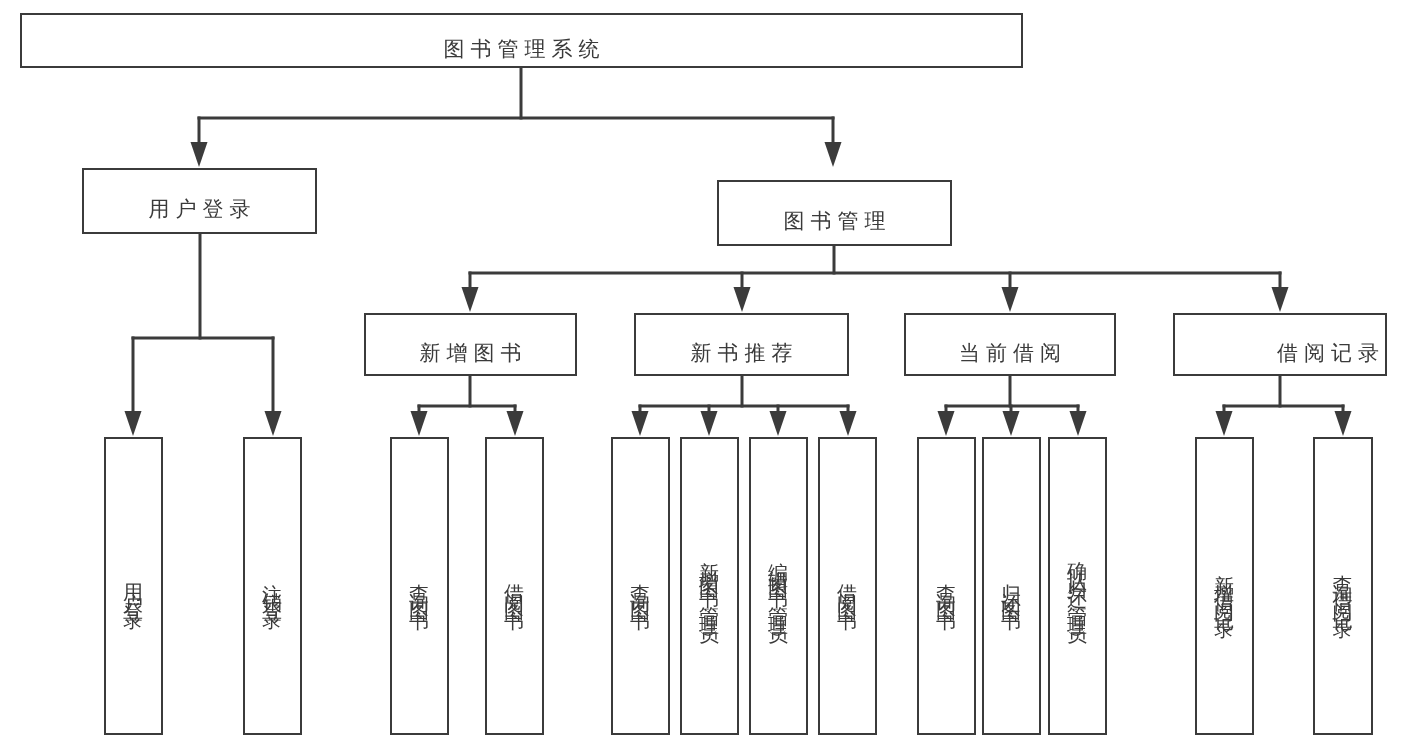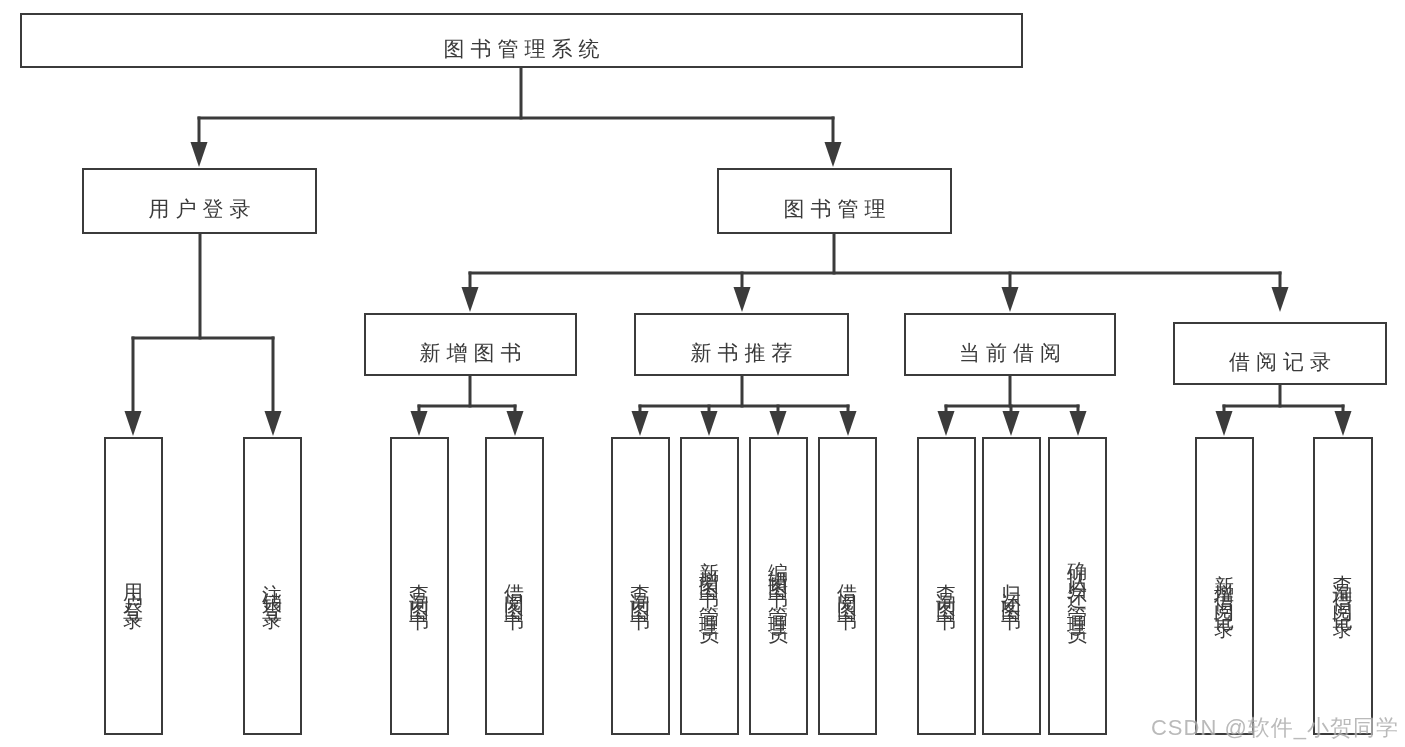--- a/index.html
+++ b/index.html
@@ -118,33 +118,33 @@
       <line x1="1343" y1="406" x2="1343" y2="417" stroke="#3b3b3b" stroke-width="3" stroke-linecap="square"></line>
       <polygon points="1334.5,411 1351.5,411 1343,436" fill="#3b3b3b"></polygon>
     </svg>
   <div id="nodes">
       <div class="node h" style="left: 20px; top: 13px; width: 1003px; height: 55px;">
         <span class="label">图书管理系统</span>
       </div>
       <div class="node h" style="left: 82px; top: 168px; width: 235px; height: 66px;">
         <span class="label">用户登录</span>
       </div>
-      <div class="node h" style="left: 717px; top: 168px; width: 235px; height: 66px;">
+      <div class="node h" style="left: 717px; top: 180px; width: 235px; height: 66px;">
         <span class="label">图书管理</span>
       </div>
       <div class="node h" style="left: 364px; top: 313px; width: 213px; height: 63px;">
         <span class="label">新增图书</span>
       </div>
       <div class="node h" style="left: 634px; top: 313px; width: 215px; height: 63px;">
         <span class="label">新书推荐</span>
       </div>
       <div class="node h" style="left: 904px; top: 313px; width: 212px; height: 63px; text-align: center;">
         <span class="label">当前借阅</span>
       </div>
-      <div class="node h" style="left: 1173px; top: 322px; width: 214px; height: 63px;">
+      <div class="node h" style="left: 1173px; top: 313px; width: 214px; height: 63px; justify-content: flex-end;">
         <span class="label">借阅记录</span>
       </div>
       <div class="node v" style="left: 104px; top: 437px; width: 59px; height: 298px;">
         <span class="label">用户登录</span>
       </div>
       <div class="node v" style="left: 243px; top: 437px; width: 59px; height: 298px;">
         <span class="label">注销登录</span>
       </div>
       <div class="node v" style="left: 390px; top: 437px; width: 59px; height: 298px;">
         <span class="label">查询图书</span>
@@ -173,14 +173,13 @@
       <div class="node v" style="left: 1048px; top: 437px; width: 59px; height: 298px;">
         <span class="label">确认归还（管理员）</span>
       </div>
       <div class="node v" style="left: 1195px; top: 437px; width: 59px; height: 298px;">
         <span class="label">新增借阅记录</span>
       </div>
       <div class="node v" style="left: 1313px; top: 437px; width: 60px; height: 298px;">
         <span class="label">查询借阅记录</span>
       </div>
     </div>
-  <div class="watermark">CSDN @软件_小贺同学</div>
 </div>
 
 </body></html>

